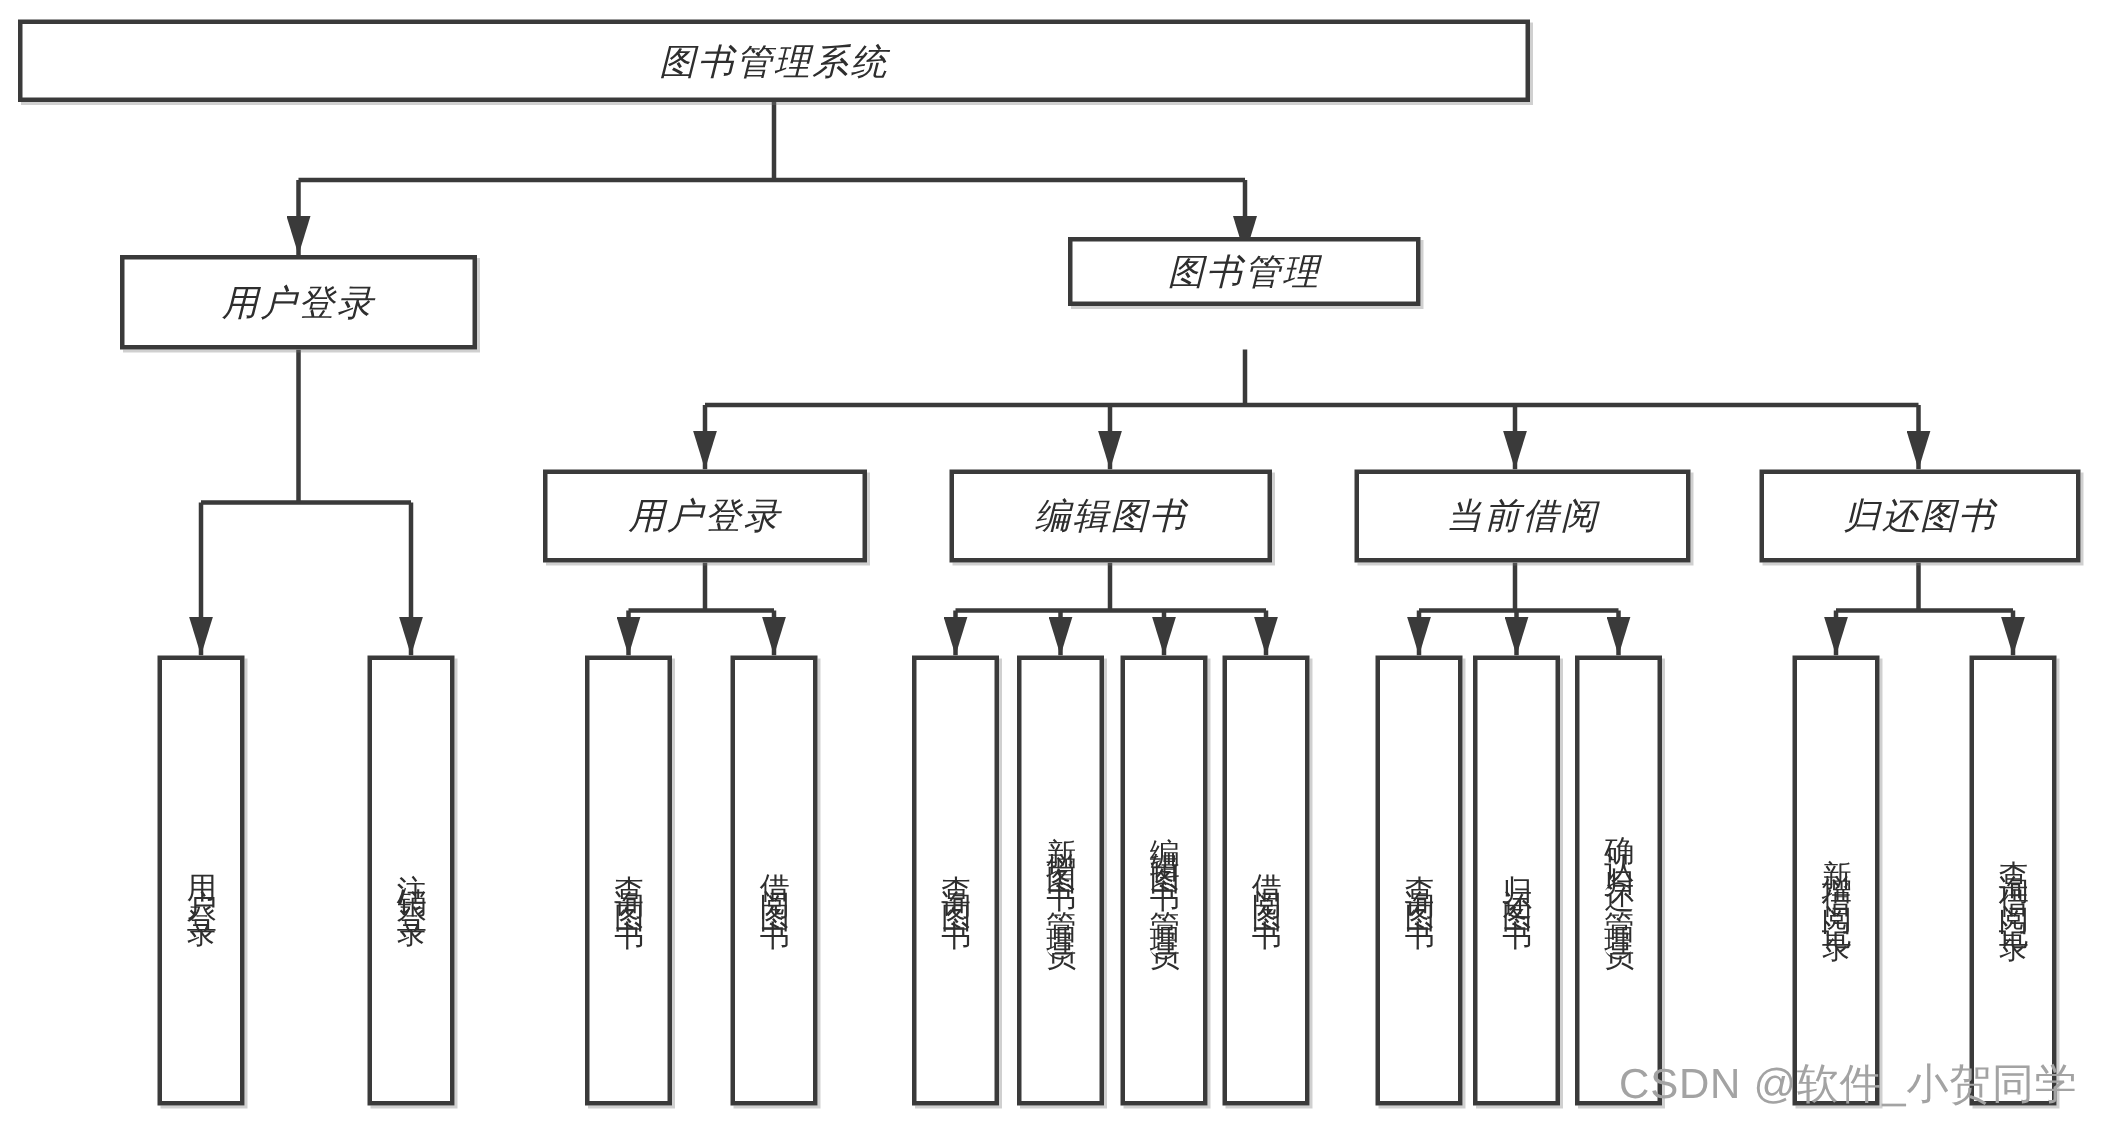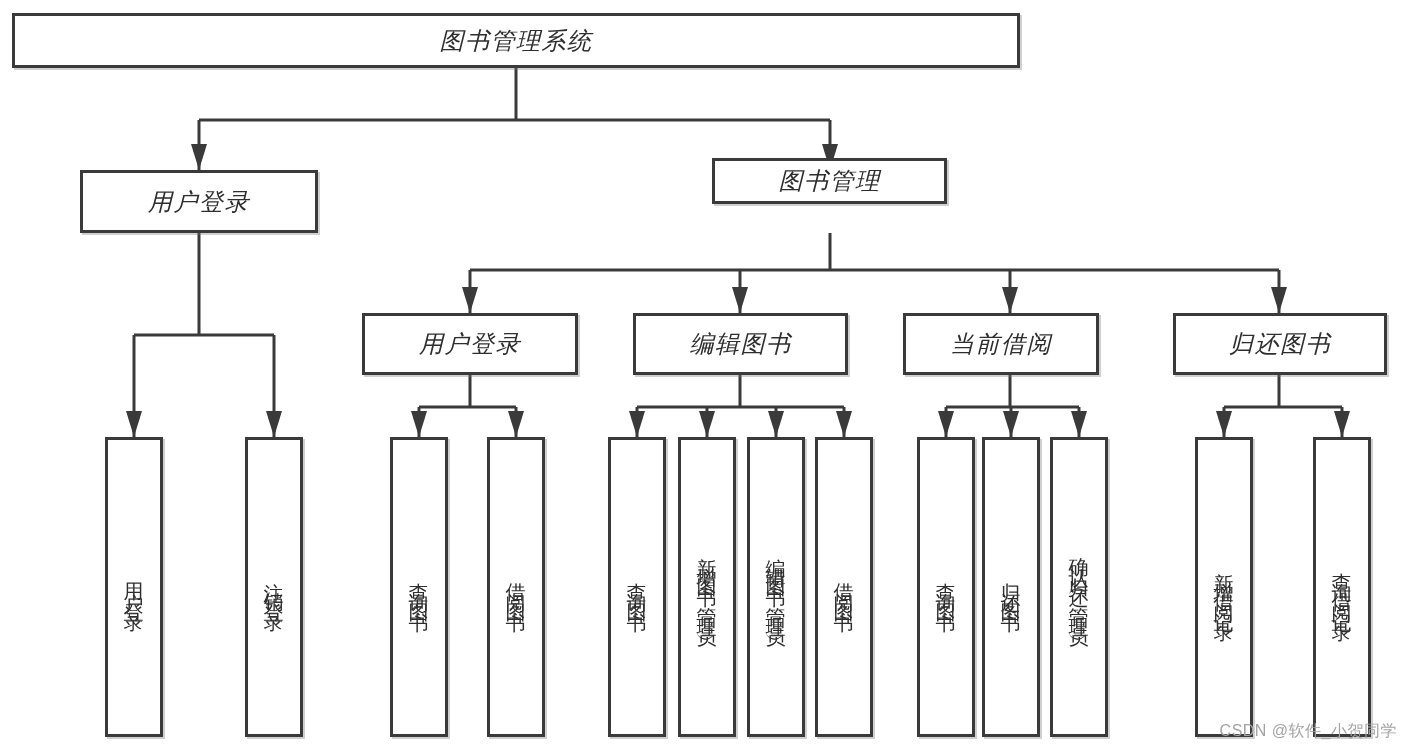--- a/index.html
+++ b/index.html
@@ -38,22 +38,22 @@
   .vnode span{
     writing-mode:vertical-rl;
     text-orientation:mixed;
     font-size:20px;
     letter-spacing:10px;
     line-height:1;
     white-space:nowrap;
   }
   .watermark{
     position:absolute;
-    right:8px;bottom:5px;
-    font-size:16px;
+    right:20px;bottom:5px;
+    font-size:28px;
     color:var(--watermark);
     letter-spacing:0.5px;
   }
 </style>
 </head>
 <body>
 
 <div class="canvas">
 
   <svg class="connectors" viewBox="0 0 1405 747" xmlns="http://www.w3.org/2000/svg">
@@ -105,21 +105,21 @@
   <div class="node hnode" style="left:712px;top:158px;width:235px;height:46px">
     <span>图书管理</span>
   </div>
 
   <div class="node hnode" style="left:362px;top:313px;width:216px;height:62px">
     <span>用户登录</span>
   </div>
   <div class="node hnode" style="left:633px;top:313px;width:215px;height:62px">
     <span>编辑图书</span>
   </div>
-  <div class="node hnode" style="left:903px;top:313px;width:196px;height:62px">
+  <div class="node hnode" style="left:903px;top:313px;width:224px;height:62px">
     <span>当前借阅</span>
   </div>
   <div class="node hnode" style="left:1173px;top:313px;width:214px;height:62px">
     <span>归还图书</span>
   </div>
 
   <div class="node vnode" style="left:105px;top:437px;width:58px;height:300px">
     <span>用户登录</span>
   </div>
   <div class="node vnode" style="left:245px;top:437px;width:58px;height:300px">

